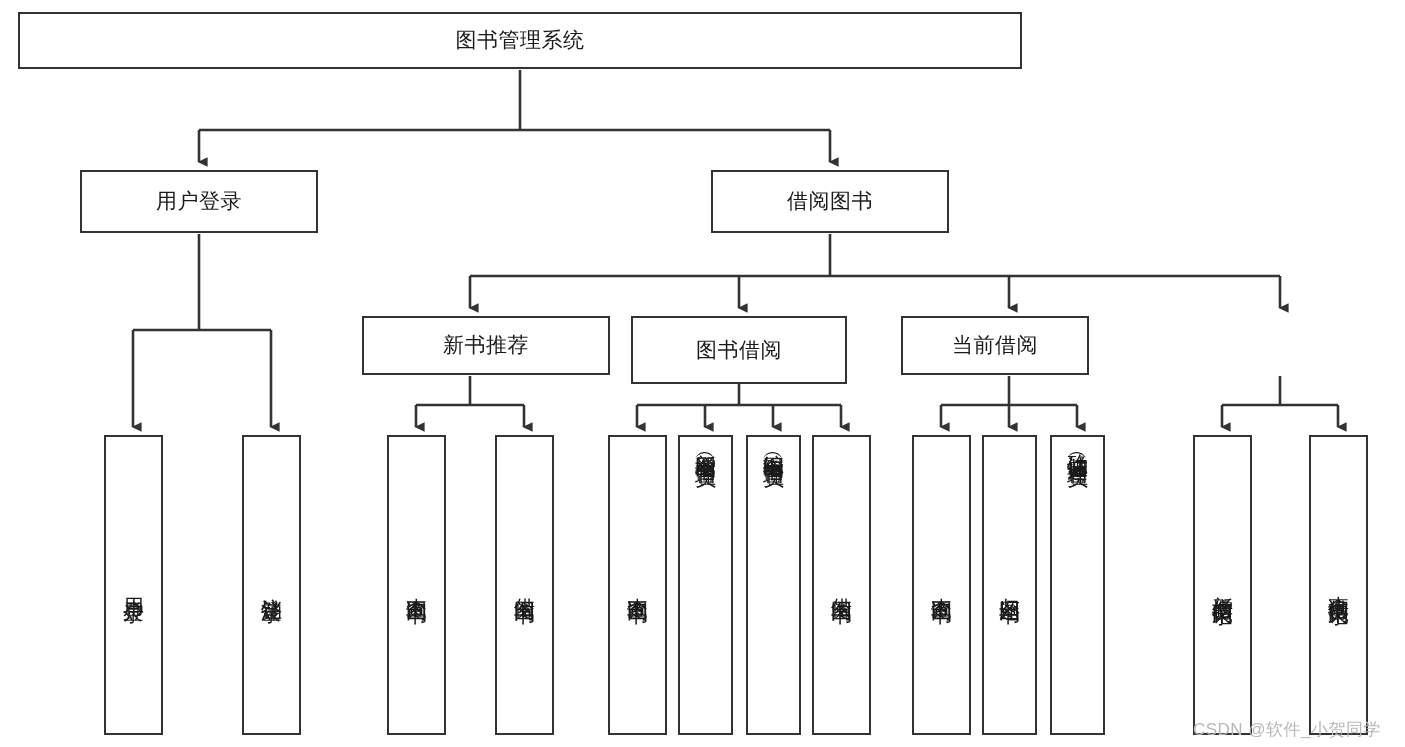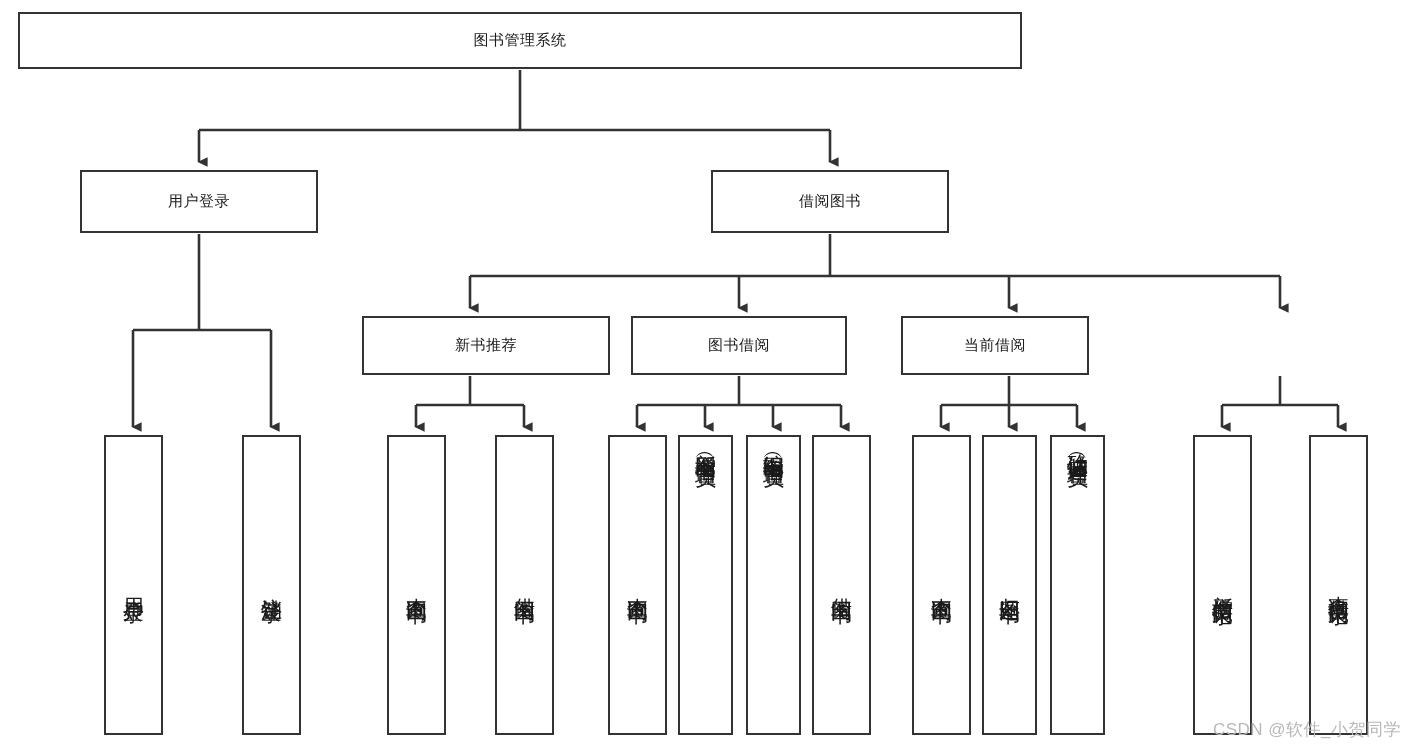--- a/index.html
+++ b/index.html
@@ -29,21 +29,21 @@
     position: absolute;
     box-sizing: border-box;
     background: #ffffff;
     border: 2px solid #333333;
     display: flex;
     align-items: center;
     justify-content: center;
     color: #1a1a1a;
   }
   .node .label {
-    font-size: 15px;
+    font-size: 21px;
     line-height: 1.25;
     letter-spacing: 0.5px;
     white-space: nowrap;
   }
   .node.leaf {
     align-items: flex-start;
     justify-content: center;
     padding-top: 0;
   }
   .node.leaf .label {
@@ -53,21 +53,21 @@
     letter-spacing: 2px;
     line-height: 1.15;
     white-space: normal;
   }
   .node.leaf.mid .label {
     margin-top: auto;
     margin-bottom: auto;
   }
   .watermark {
     position: absolute;
-    right: 4px;
+    right: 24px;
     bottom: 6px;
     font-size: 17px;
     color: #b8b8b8;
     white-space: nowrap;
     letter-spacing: 0.5px;
   }
 </style>
 </head>
 <body>
 
@@ -131,21 +131,21 @@
   <div class="node" style="left:80px; top:170px; width:238px; height:63px;">
     <span class="label">用户登录</span>
   </div>
   <div class="node" style="left:711px; top:170px; width:238px; height:63px;">
     <span class="label">借阅图书</span>
   </div>
 
   <div class="node" style="left:362px; top:316px; width:248px; height:59px;">
     <span class="label">新书推荐</span>
   </div>
-  <div class="node" style="left:631px; top:316px; width:216px; height:59px;">
+  <div class="node" style="left:631px; top:316px; width:216px; height:68px;">
     <span class="label">图书借阅</span>
   </div>
   <div class="node" style="left:901px; top:316px; width:188px; height:59px;">
     <span class="label">当前借阅</span>
   </div>
 
   <div class="node leaf mid" style="left:104px; top:435px; width:59px; height:300px;">
     <span class="label">用户登录</span>
   </div>
   <div class="node leaf mid" style="left:242px; top:435px; width:59px; height:300px;">

